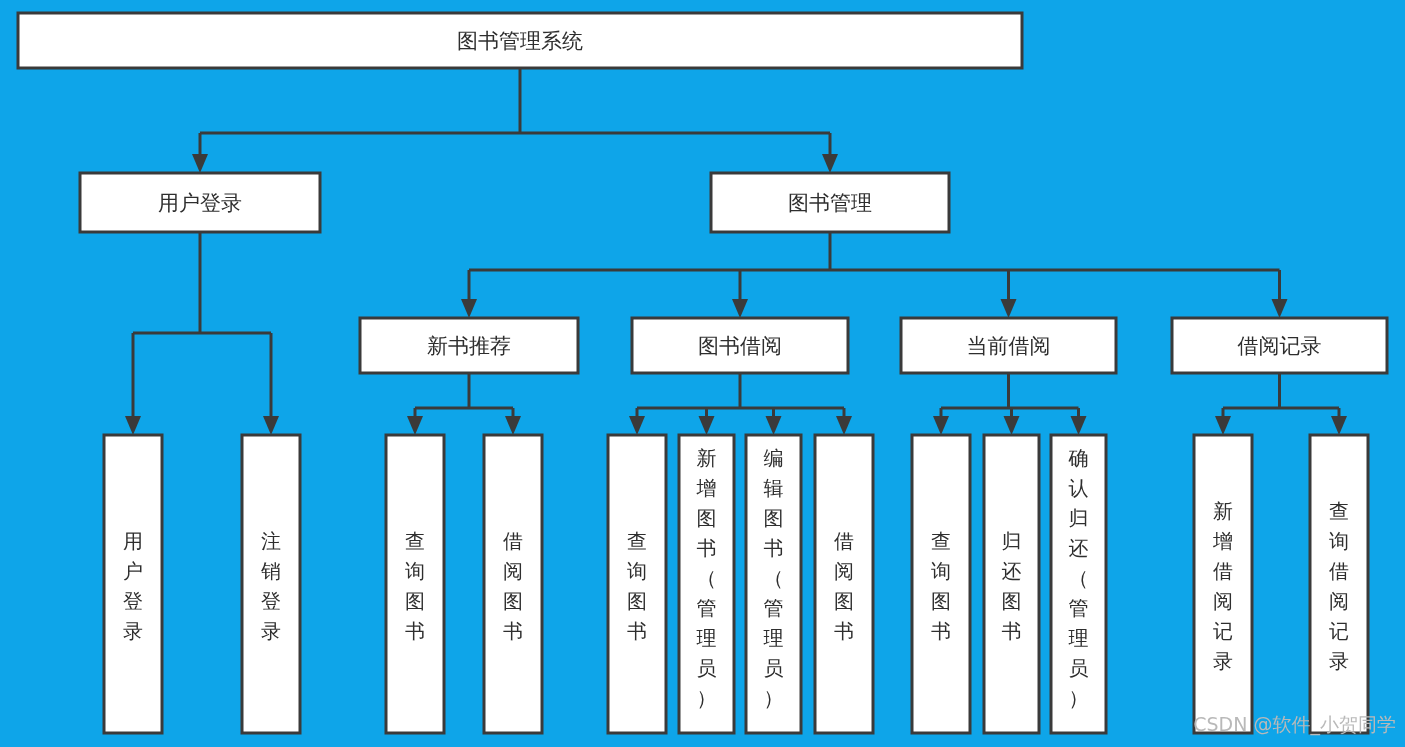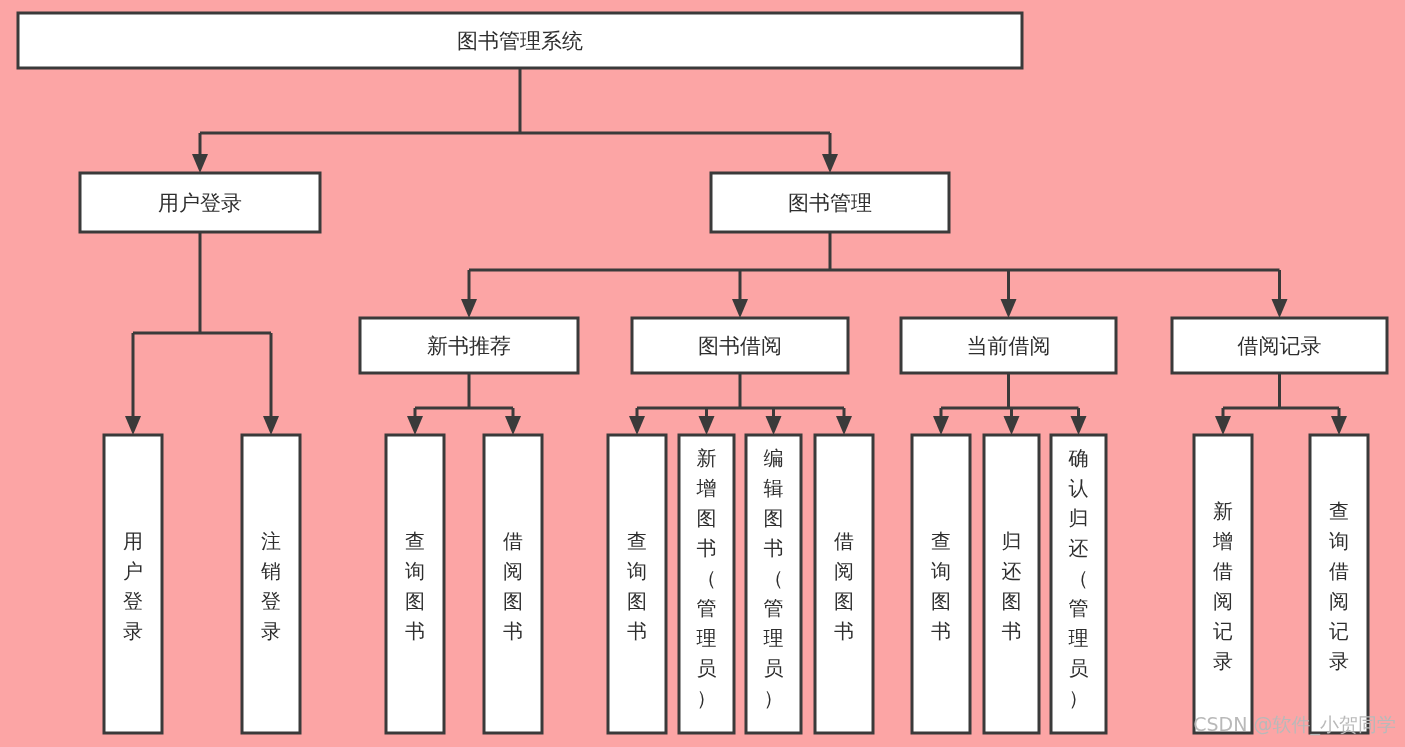--- a/index.html
+++ b/index.html
@@ -11,21 +11,21 @@
   body {
     width: 1405px;
     height: 747px;
     overflow: hidden;
     font-family: "DejaVu Sans", "Liberation Sans", sans-serif;
   }
   #diagram-root {
     position: relative;
     width: 1405px;
     height: 747px;
-    background: #fca5a5;
+    background: #0ea5e9;
   }
   svg.diagram-canvas {
     position: absolute;
     left: 0;
     top: 0;
     width: 1405px;
     height: 747px;
     display: block;
   }
   .node-box {

